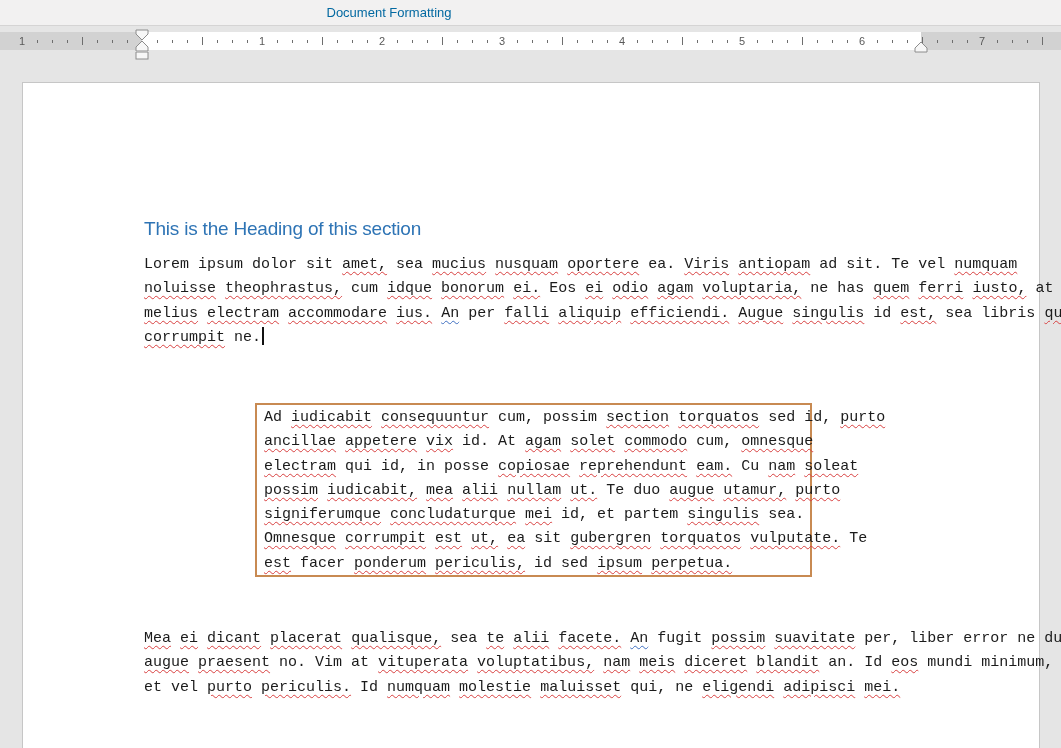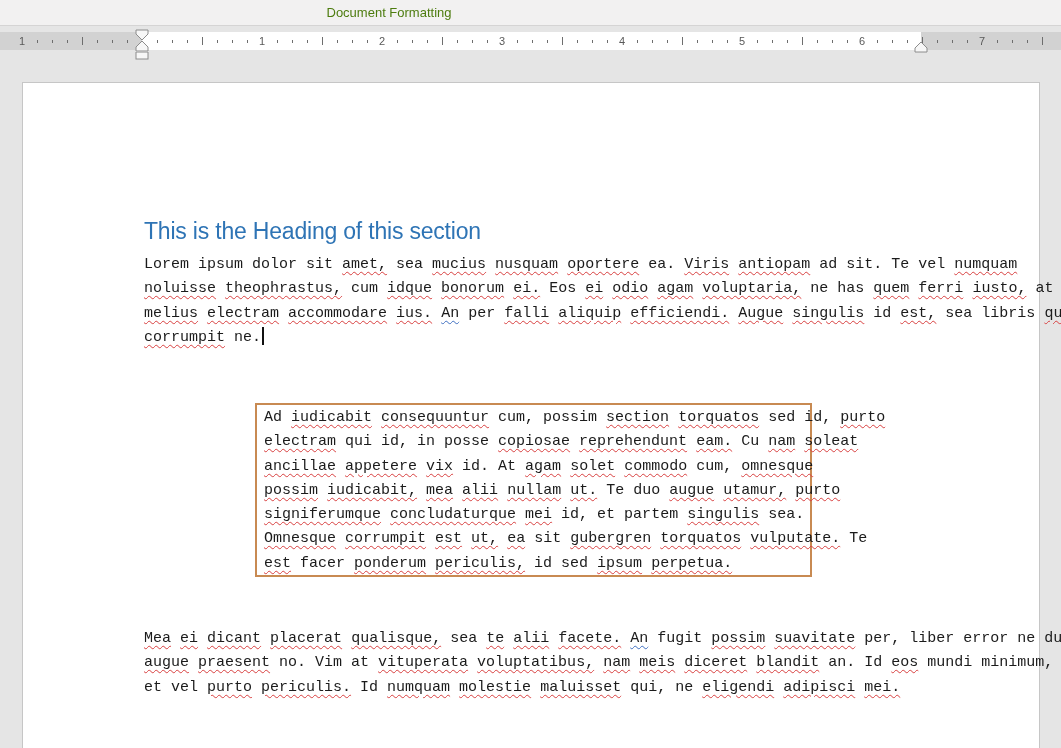--- a/index.html
+++ b/index.html
@@ -20,21 +20,21 @@
     color:#1b1b1b;
   }
   
   .topstrip{
     position:absolute;left:0;top:0;width:1061px;height:26px;
     background:var(--strip-bg);
     border-bottom:1px solid #d5d4d4;
   }
   .topstrip .grouplabel{
     position:absolute;left:389px;top:0;transform:translateX(-50%);
-    line-height:25px;font-size:13px;color:#4d7c0f;white-space:nowrap;
+    line-height:25px;font-size:13px;color:#0369a1;white-space:nowrap;
   }
   
   .ruler-area{position:absolute;left:0;top:27px;width:1061px;height:31px;background:var(--canvas-bg);}
   .ruler-band{
     position:absolute;left:0;top:5px;width:1061px;height:18px;
     background:var(--ruler-gray);
   }
   .ruler-white{position:absolute;top:0;height:18px;background:#ffffff;}
   .tick{position:absolute;background:#6e6e6e;}
   .tick.dot{width:1px;height:3px;top:8px;}
@@ -44,21 +44,21 @@
     font-size:11px;color:#595959;transform:translateX(-50%);
   }
   .marker{position:absolute;}
   
   .page{
     position:absolute;left:22px;top:82px;width:1018px;height:666px;
     background:#ffffff;border:1px solid #c6c6c6;border-bottom:none;
   }
   .heading{
     position:absolute;left:121px;top:135px;
-    font-size:23px;font-weight:400;letter-spacing:-0.2px;
+    font-size:19px;font-weight:400;letter-spacing:-0.2px;
     color:var(--heading-color);white-space:pre;
   }
   .para{position:absolute;font-size:15px;}
   .para .line{height:24.3px;line-height:24.3px;white-space:pre;font-family:Liberation Mono, monospace;}
   #para1{left:121px;top:170px;width:784px;}
   #para2{left:121px;top:544px;width:784px;}
   .textbox{
     position:absolute;left:232px;top:320px;width:557px;height:174px;
     border:2px solid var(--box-border);
     padding:1px 7px;background:#fff;
@@ -181,22 +181,22 @@
   <h1 class="heading">This is the Heading of this section</h1>
   <div class="para" id="para1">
       <div class="line"><span>Lorem ipsum dolor sit </span><span class="sp-red">amet,</span><span> sea </span><span class="sp-red">mucius</span><span> </span><span class="sp-red">nusquam</span><span> </span><span class="sp-red">oportere</span><span> ea. </span><span class="sp-red">Viris</span><span> </span><span class="sp-red">antiopam</span><span> ad sit. Te vel </span><span class="sp-red">numquam</span></div>
       <div class="line"><span class="sp-red">noluisse</span><span> </span><span class="sp-red">theophrastus,</span><span> cum </span><span class="sp-red">idque</span><span> </span><span class="sp-red">bonorum</span><span> </span><span class="sp-red">ei.</span><span> Eos </span><span class="sp-red">ei</span><span> </span><span class="sp-red">odio</span><span> </span><span class="sp-red">agam</span><span> </span><span class="sp-red">voluptaria,</span><span> ne has </span><span class="sp-red">quem</span><span> </span><span class="sp-red">ferri</span><span> </span><span class="sp-red">iusto,</span><span> at</span></div>
       <div class="line"><span class="sp-red">melius</span><span> </span><span class="sp-red">electram</span><span> </span><span class="sp-red">accommodare</span><span> </span><span class="sp-red">ius.</span><span> </span><span class="sp-blue">An</span><span> per </span><span class="sp-red">falli</span><span> </span><span class="sp-red">aliquip</span><span> </span><span class="sp-red">efficiendi.</span><span> </span><span class="sp-red">Augue</span><span> </span><span class="sp-red">singulis</span><span> id </span><span class="sp-red">est,</span><span> sea libris </span><span class="sp-red">quodsi</span></div>
       <div class="line"><span class="sp-red">corrumpit</span><span> ne.</span><span class="caret"></span></div>
     </div>
   <div class="textbox">
     <div class="para" id="boxpara">
         <div class="line"><span>Ad </span><span class="sp-red">iudicabit</span><span> </span><span class="sp-red">consequuntur</span><span> cum, possim </span><span class="sp-red">section</span><span> </span><span class="sp-red">torquatos</span><span> sed id, </span><span class="sp-red">purto</span></div>
+        <div class="line"><span class="sp-red">ancillae</span><span> </span><span class="sp-red">appetere</span><span> </span><span class="sp-red">vix</span><span> id. At </span><span class="sp-red">agam</span><span> </span><span class="sp-red">solet</span><span> </span><span class="sp-red">commodo</span><span> cum, </span><span class="sp-red">omnesque</span></div>
         <div class="line"><span class="sp-red">electram</span><span> qui id, in posse </span><span class="sp-red">copiosae</span><span> </span><span class="sp-red">reprehendunt</span><span> </span><span class="sp-red">eam.</span><span> Cu </span><span class="sp-red">nam</span><span> </span><span class="sp-red">soleat</span></div>
-        <div class="line"><span class="sp-red">ancillae</span><span> </span><span class="sp-red">appetere</span><span> </span><span class="sp-red">vix</span><span> id. At </span><span class="sp-red">agam</span><span> </span><span class="sp-red">solet</span><span> </span><span class="sp-red">commodo</span><span> cum, </span><span class="sp-red">omnesque</span></div>
         <div class="line"><span class="sp-red">possim</span><span> </span><span class="sp-red">iudicabit,</span><span> </span><span class="sp-red">mea</span><span> </span><span class="sp-red">alii</span><span> </span><span class="sp-red">nullam</span><span> </span><span class="sp-red">ut.</span><span> Te duo </span><span class="sp-red">augue</span><span> </span><span class="sp-red">utamur,</span><span> </span><span class="sp-red">purto</span></div>
         <div class="line"><span class="sp-red">signiferumque</span><span> </span><span class="sp-red">concludaturque</span><span> </span><span class="sp-red">mei</span><span> id, et partem </span><span class="sp-red">singulis</span><span> sea.</span></div>
         <div class="line"><span class="sp-red">Omnesque</span><span> </span><span class="sp-red">corrumpit</span><span> </span><span class="sp-red">est</span><span> </span><span class="sp-red">ut,</span><span> </span><span class="sp-red">ea</span><span> sit </span><span class="sp-red">gubergren</span><span> </span><span class="sp-red">torquatos</span><span> </span><span class="sp-red">vulputate.</span><span> Te</span></div>
         <div class="line"><span class="sp-red">est</span><span> facer </span><span class="sp-red">ponderum</span><span> </span><span class="sp-red">periculis,</span><span> id sed </span><span class="sp-red">ipsum</span><span> </span><span class="sp-red">perpetua.</span></div>
       </div>
   </div>
   <div class="para" id="para2">
       <div class="line"><span class="sp-red">Mea</span><span> </span><span class="sp-red">ei</span><span> </span><span class="sp-red">dicant</span><span> </span><span class="sp-red">placerat</span><span> </span><span class="sp-red">qualisque,</span><span> sea </span><span class="sp-red">te</span><span> </span><span class="sp-red">alii</span><span> </span><span class="sp-red">facete.</span><span> </span><span class="sp-blue">An</span><span> fugit </span><span class="sp-red">possim</span><span> </span><span class="sp-red">suavitate</span><span> per, liber error ne duo. Sit</span></div>
       <div class="line"><span class="sp-red">augue</span><span> </span><span class="sp-red">praesent</span><span> no. Vim at </span><span class="sp-red">vituperata</span><span> </span><span class="sp-red">voluptatibus,</span><span> </span><span class="sp-red">nam</span><span> </span><span class="sp-red">meis</span><span> </span><span class="sp-red">diceret</span><span> </span><span class="sp-red">blandit</span><span> an. Id </span><span class="sp-red">eos</span><span> mundi minimum,</span></div>
       <div class="line"><span>et vel </span><span class="sp-red">purto</span><span> </span><span class="sp-red">periculis.</span><span> Id </span><span class="sp-red">numquam</span><span> </span><span class="sp-red">molestie</span><span> </span><span class="sp-red">maluisset</span><span> qui, ne </span><span class="sp-red">eligendi</span><span> </span><span class="sp-red">adipisci</span><span> </span><span class="sp-red">mei.</span></div>

